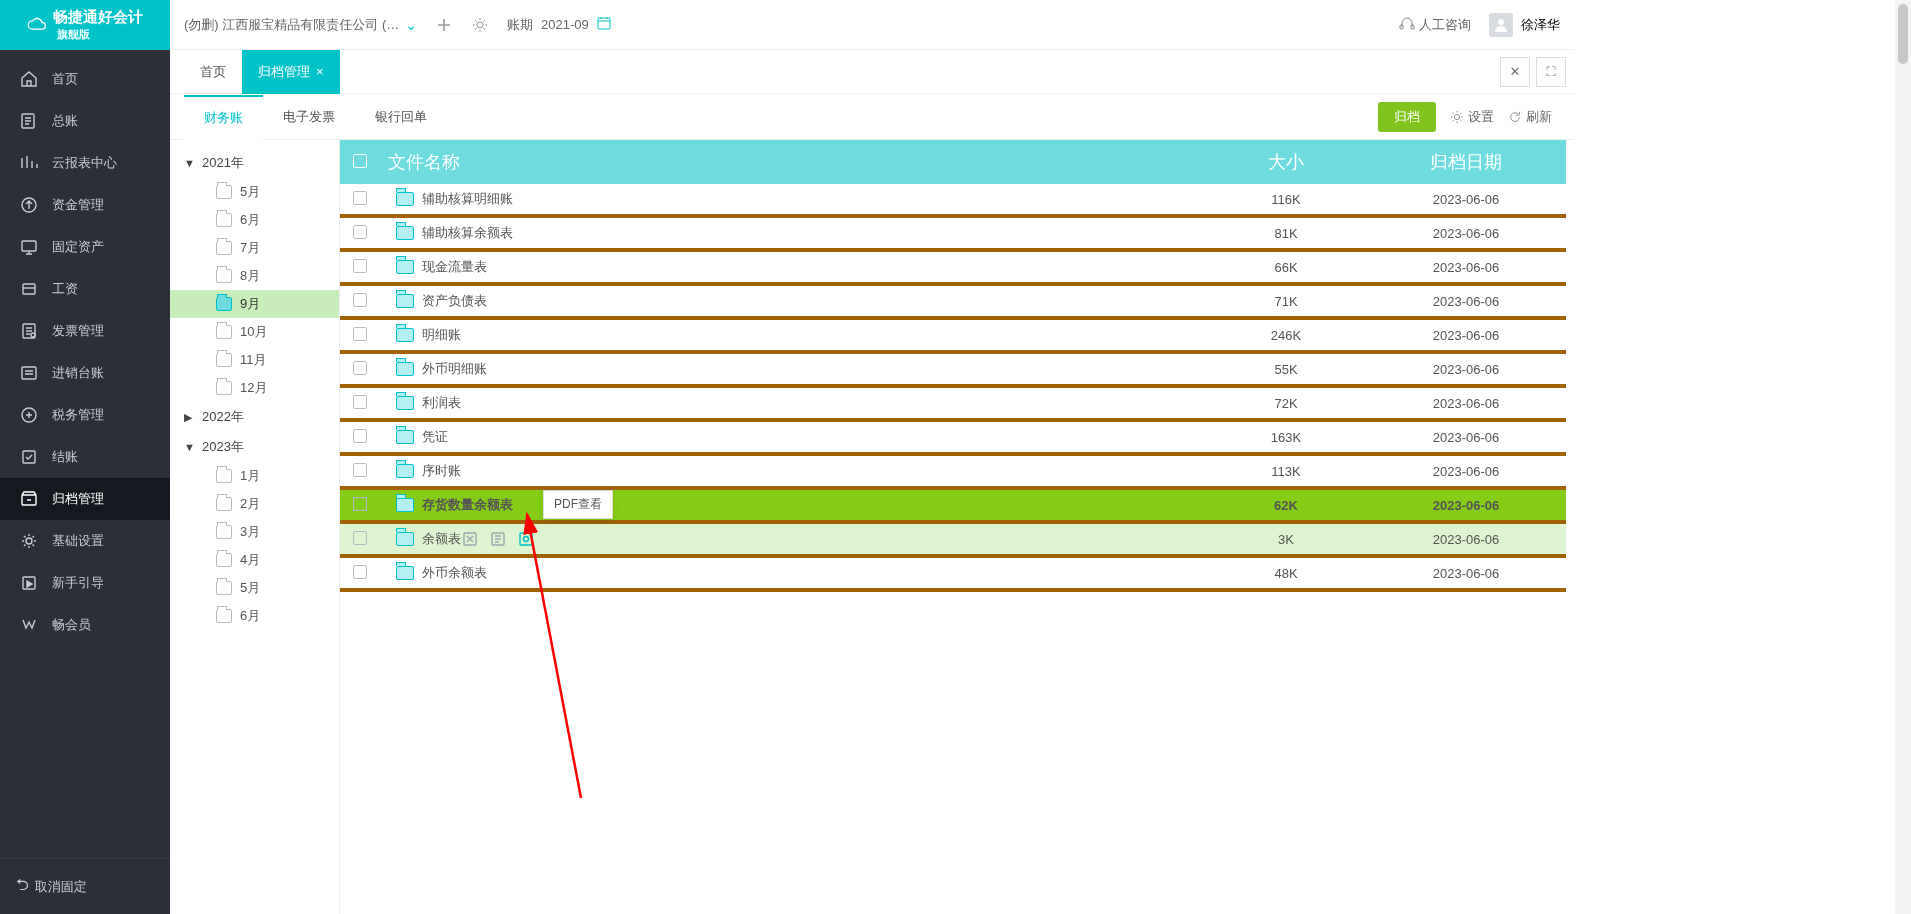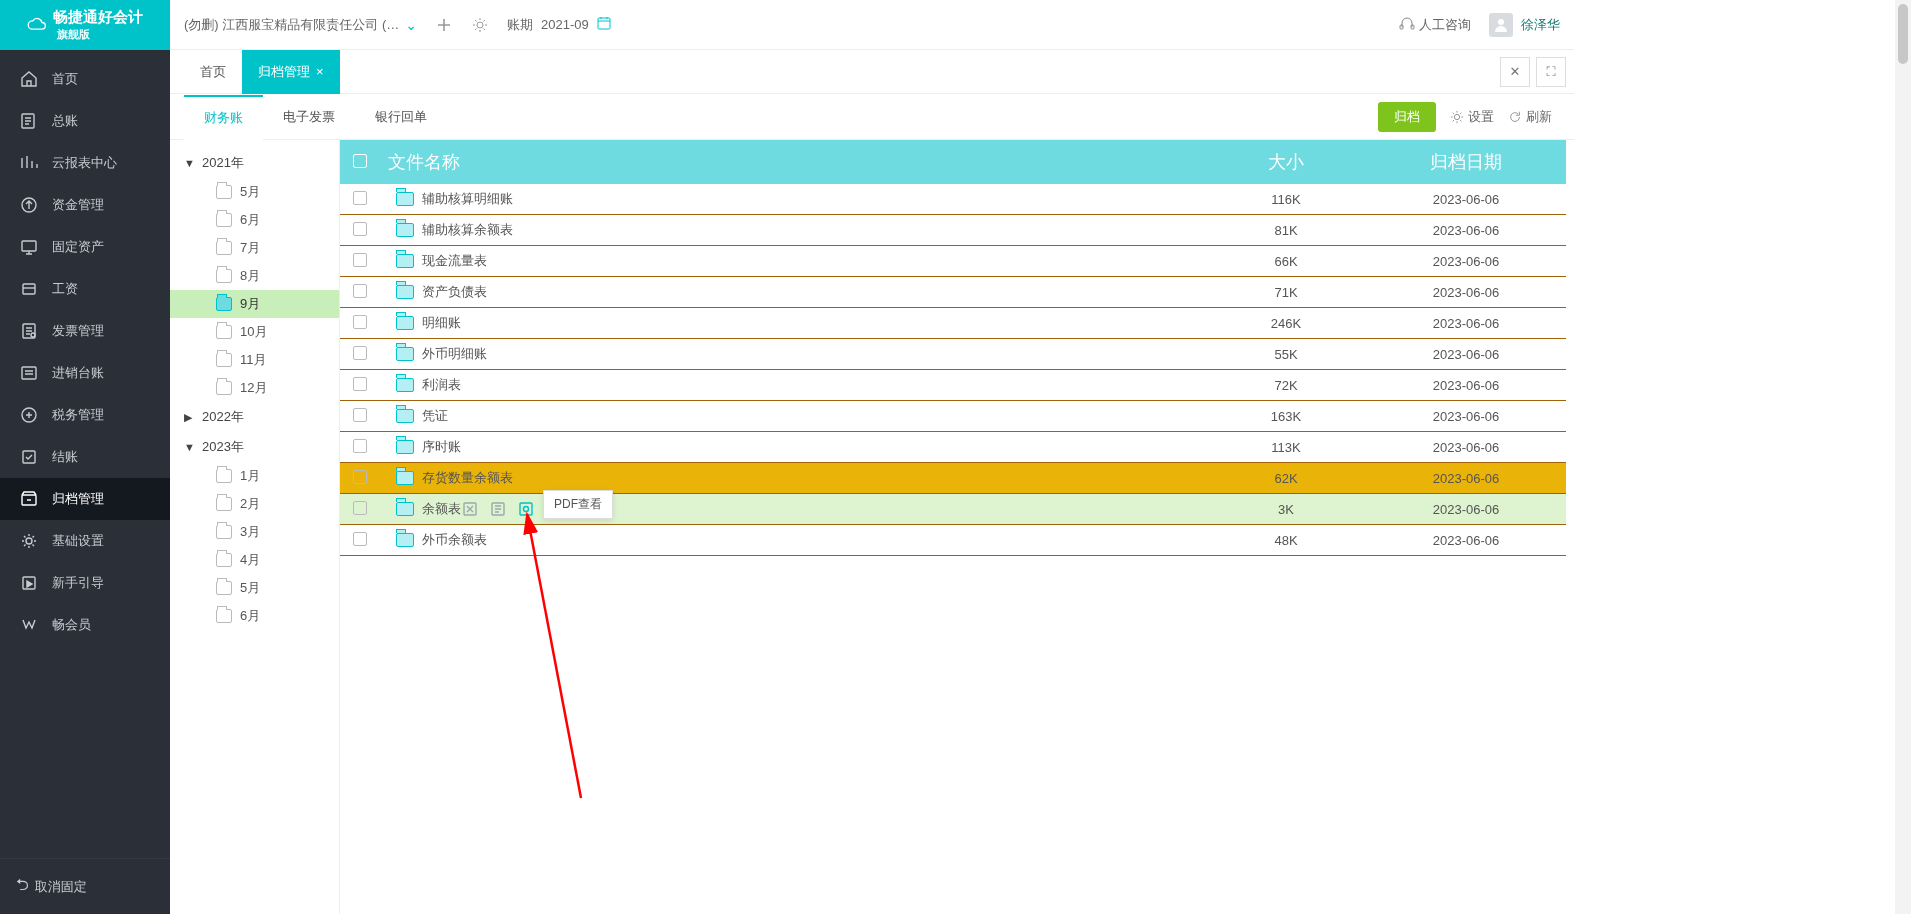--- a/index.html
+++ b/index.html
@@ -28,21 +28,21 @@
   .company-sel { display: flex; align-items: center; cursor: pointer; max-width: 360px; }
   .company-sel span { }
   .chev-down { margin-left: 6px; color: #00c2c9; font-size: 14px; }
   .tb-icon { width: 18px; height: 18px; margin-left: 18px; display: inline-flex; align-items: center; justify-content: center; cursor: pointer; color:#999;}
   .period-lbl { margin-left: 18px; color: #666; }
   .period-val { margin-left: 8px; color: #666; }
   .cal-icon { margin-left: 8px; color: #00c2c9; cursor: pointer; }
   .spacer { flex: 1; }
   .ai-btn { display: flex; align-items: center; cursor: pointer; color: #666; margin-right: 18px;}
   .ai-btn svg { stroke: #888; fill: none; margin-right: 4px;}
-  .user-area { display: flex; align-items: center; cursor: pointer; color: #0f766e; }
+  .user-area { display: flex; align-items: center; cursor: pointer; color: #000000; }
   .avatar { width: 24px; height: 24px; background: #d8dce0; border-radius: 3px; margin-right: 8px; display:flex; align-items:center; justify-content:center;}
 
   
   .tabs-bar { height: 44px; display: flex; align-items: center; border-bottom: 1px solid #eee; padding-left: 14px; position: relative;}
   .tab { padding: 0 16px; height: 44px; display: flex; align-items: center; cursor: pointer; color: #555; }
   .tab.active { background: #00c2c9; color: #fff; }
   .tab .close { margin-left: 6px; font-size: 13px; }
   .tabs-right { margin-left: auto; display: flex; align-items: center; padding-right: 8px;}
   .sq-btn { width: 30px; height: 30px; border: 1px solid #ddd; display: flex; align-items: center; justify-content: center; cursor: pointer; color: #777; margin-left: 6px;}
 
@@ -67,23 +67,23 @@
   .tree-month .fld { width: 16px; height: 14px; margin-right: 8px; display:inline-block; border:1px solid #bbb; border-radius:2px; position:relative; background:#fff;}
   .tree-month .fld::before{ content:""; position:absolute; top:-4px; left:0; width:8px; height:3px; border:1px solid #bbb; border-bottom:none; background:#fff;}
   .tree-month.selected .fld { border-color:#00c2c9; background:#6ddbe0;}
   .tree-month.selected .fld::before{ border-color:#00c2c9; background:#6ddbe0;}
 
   
   .table-panel { flex: 1; overflow: auto; padding: 0 8px 0 0;}
   table { width: 100%; border-collapse: collapse; }
   thead th { background: #6ddbe0; color: #fff; font-weight: normal; padding: 10px 8px; text-align: left; font-size: 18px;}
   thead th.center { text-align: center; }
-  tbody td { padding: 6px 8px; border-bottom: 1px solid #a16207; color: #555;}
+  tbody td { padding: 6px 8px; border-bottom: 4px solid #a16207; color: #555;}
   tbody td.center { text-align: center; }
-  tbody tr.row-selected { background: #eab308; }
+  tbody tr.row-selected { background: #84cc16; font-weight: bold; }
   tbody tr.row-hover { background: #def3cf; }
   .name-cell { display: flex; align-items: center; }
   .chk { width: 14px; height: 14px; border: 1px solid #bbb; border-radius: 2px; display: inline-block; cursor:pointer;}
   .chk-hd { width: 14px; height: 14px; border: 1px solid #fff; border-radius: 2px; display: inline-block; cursor:pointer;}
   .fld-icon { width: 18px; height: 14px; margin: 0 8px; display: inline-block; position:relative; }
   .fld-icon::after{ content:""; position:absolute; inset:0; border: 1px solid #00c2c9; background:#b4f0f3; border-radius:2px;}
   .fld-icon::before{ content:""; position:absolute; top:-4px; left:0; width:8px; height:3px; border:1px solid #00c2c9; border-bottom:none; background:#b4f0f3;}
   .row-actions { display: inline-flex; gap: 10px; align-items:center; float:right; margin-right:4px;}
   .act-icn { width:18px; height:18px; display:inline-flex; align-items:center; justify-content:center; cursor:pointer; color:#9aa; }
   .act-icn.active { color:#00c2c9; }

